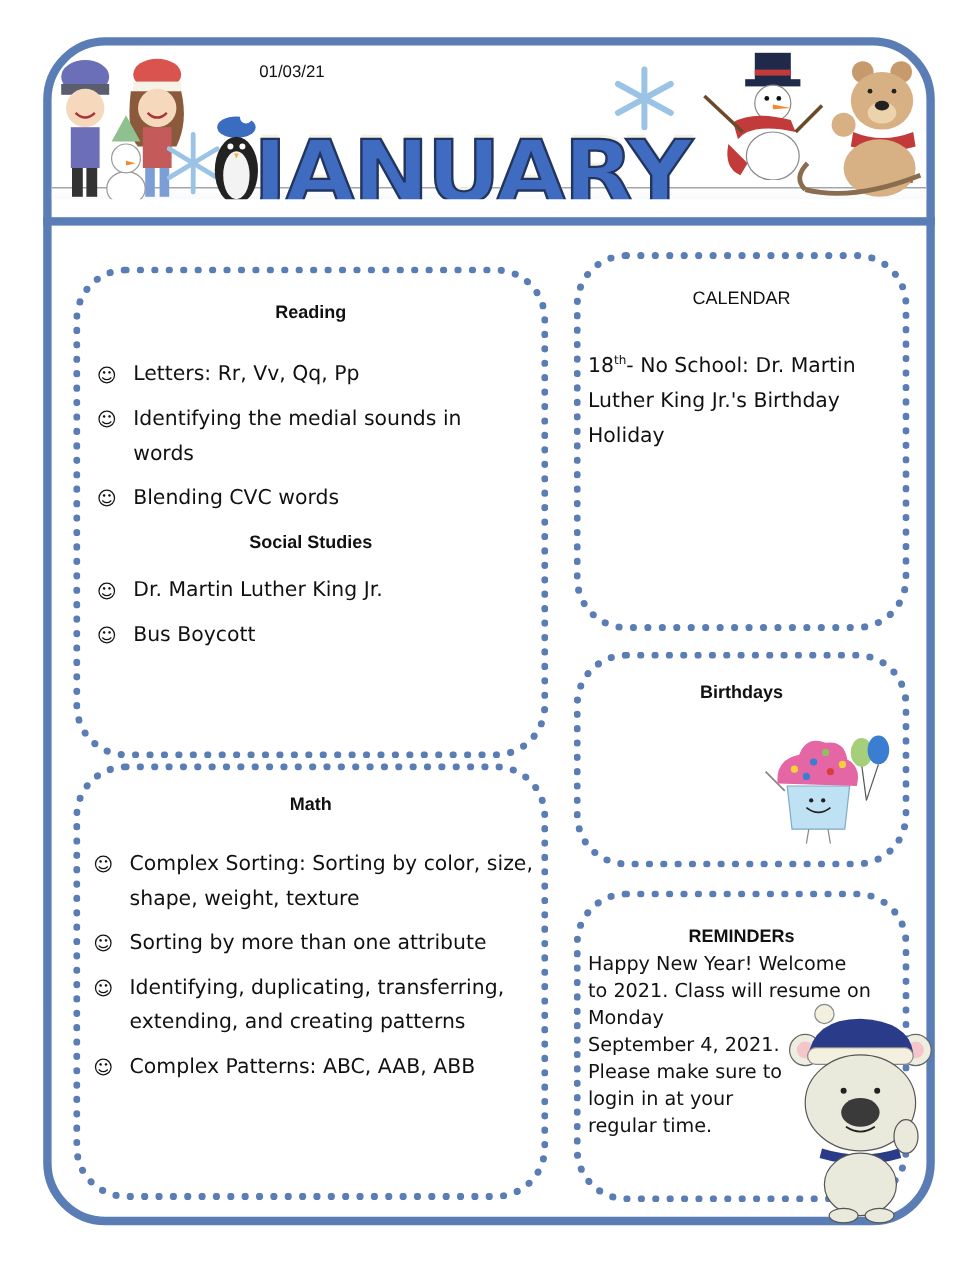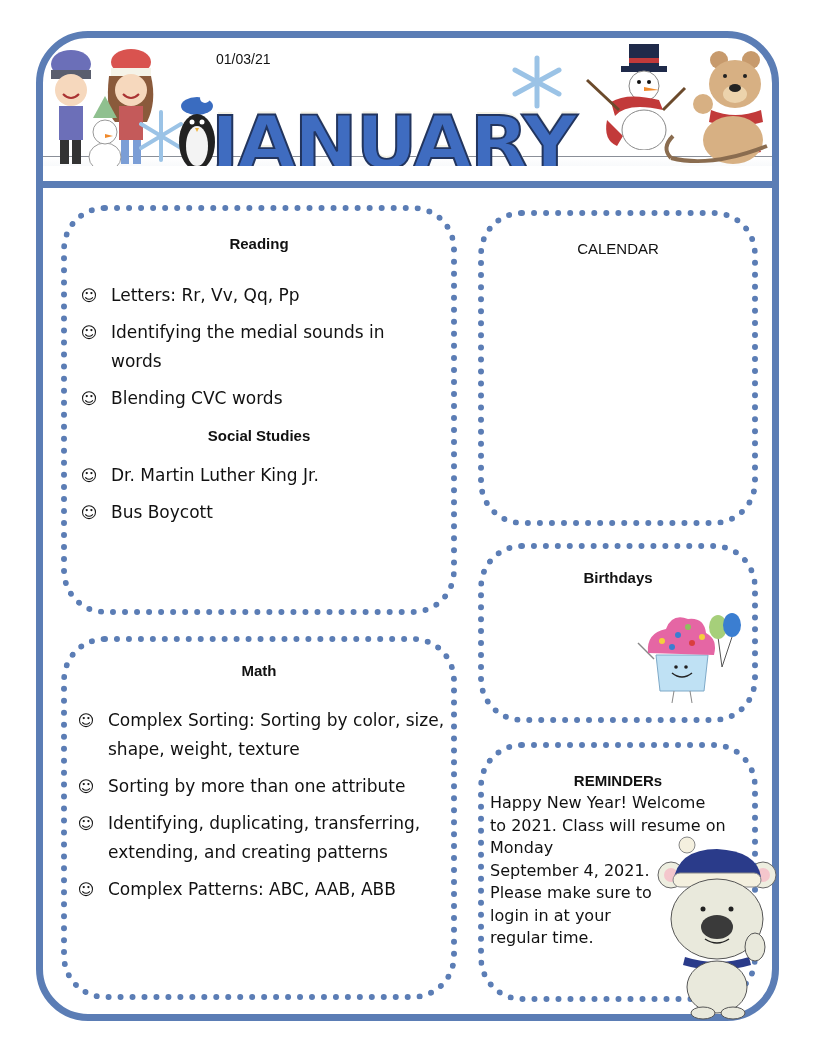--- a/index.html
+++ b/index.html
@@ -134,21 +134,21 @@
     <ellipse cx="82" cy="100" rx="30" ry="24" fill="#d7b083"></ellipse>
     <circle cx="52" cy="64" r="10" fill="#d7b083"></circle>
     <path d="M20 118 Q60 128 116 106" stroke="#8a6c4f" stroke-width="4" fill="none"></path>
     <path d="M20 118 Q10 108 22 96" stroke="#8a6c4f" stroke-width="4" fill="none"></path>
   </svg>
 </div>
 
 <div class="date-text">01/03/21</div>
 <div class="header-divider"></div>
 
-<div class="panel" style="left:61px;top:205px;width:396px;height:410px;">
+<div class="panel" style="left:61px;top:222px;width:396px;height:410px;">
   <div class="panel-title" style="top:24px;">Reading</div>
   <ul class="bullet-list" style="left:12px;top:70px;width:360px;">
     <li class="bullet-item"><span class="smiley">☺</span><span>Letters: Rr, Vv, Qq, Pp</span></li>
     <li class="bullet-item"><span class="smiley">☺</span><span>Identifying the medial sounds in words</span></li>
     <li class="bullet-item"><span class="smiley">☺</span><span>Blending CVC words</span></li>
   </ul>
   <div class="panel-title" style="top:216px;">Social Studies</div>
   <ul class="bullet-list" style="left:12px;top:250px;width:360px;">
     <li class="bullet-item"><span class="smiley">☺</span><span>Dr. Martin Luther King Jr.</span></li>
     <li class="bullet-item"><span class="smiley">☺</span><span>Bus Boycott</span></li>
@@ -160,20 +160,23 @@
   <ul class="bullet-list" style="left:9px;top:64px;width:372px;">
     <li class="bullet-item"><span class="smiley">☺</span><span>Complex Sorting: Sorting by color, size, shape, weight, texture</span></li>
     <li class="bullet-item"><span class="smiley">☺</span><span>Sorting by more than one attribute</span></li>
     <li class="bullet-item"><span class="smiley">☺</span><span>Identifying, duplicating, transferring, extending, and creating patterns</span></li>
     <li class="bullet-item"><span class="smiley">☺</span><span>Complex Patterns: ABC, AAB, ABB</span></li>
   </ul>
 </div>
 
 <div class="panel" style="left:478px;top:210px;width:280px;height:316px;">
   <div class="panel-title" style="top:24px;font-weight:normal;font-size:15px;">CALENDAR</div>
+  <div class="plain-text" style="left:6px;top:70px;width:260px;">
+    <span>18</span><sup style="font-size:10px;">th</sup><span>- No School: Dr. Martin Luther King Jr.'s Birthday Holiday</span>
+  </div>
 </div>
 
 <div class="panel" style="left:478px;top:543px;width:280px;height:180px;">
   <div class="panel-title" style="top:20px;">Birthdays</div>
   <svg class="art" style="left:148px;top:58px" width="116" height="100" viewBox="0 0 116 100">
     <line x1="6" y1="36" x2="22" y2="52" stroke="#888" stroke-width="1.5"></line>
     <line x1="90" y1="60" x2="86" y2="30" stroke="#555" stroke-width="1"></line>
     <line x1="90" y1="60" x2="100" y2="30" stroke="#555" stroke-width="1"></line>
     <ellipse cx="86" cy="20" rx="9" ry="12" fill="#a6cf7a"></ellipse>
     <ellipse cx="100" cy="18" rx="9" ry="12" fill="#3b7ed1"></ellipse>

